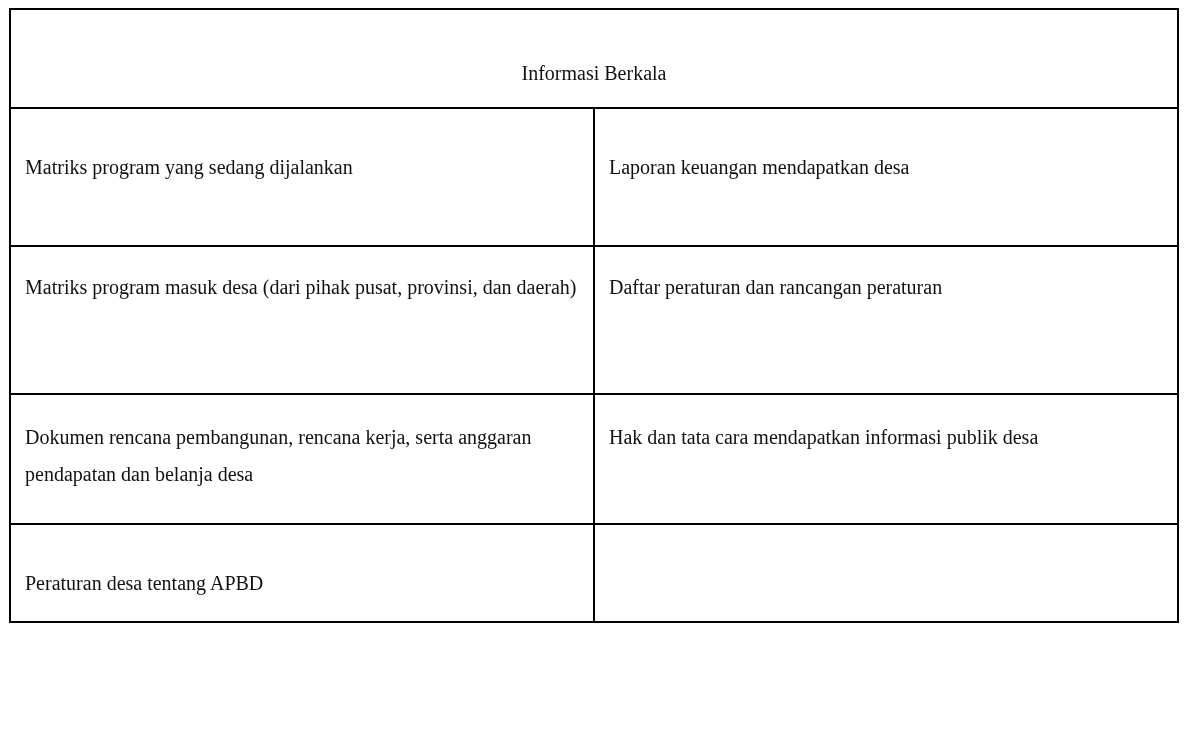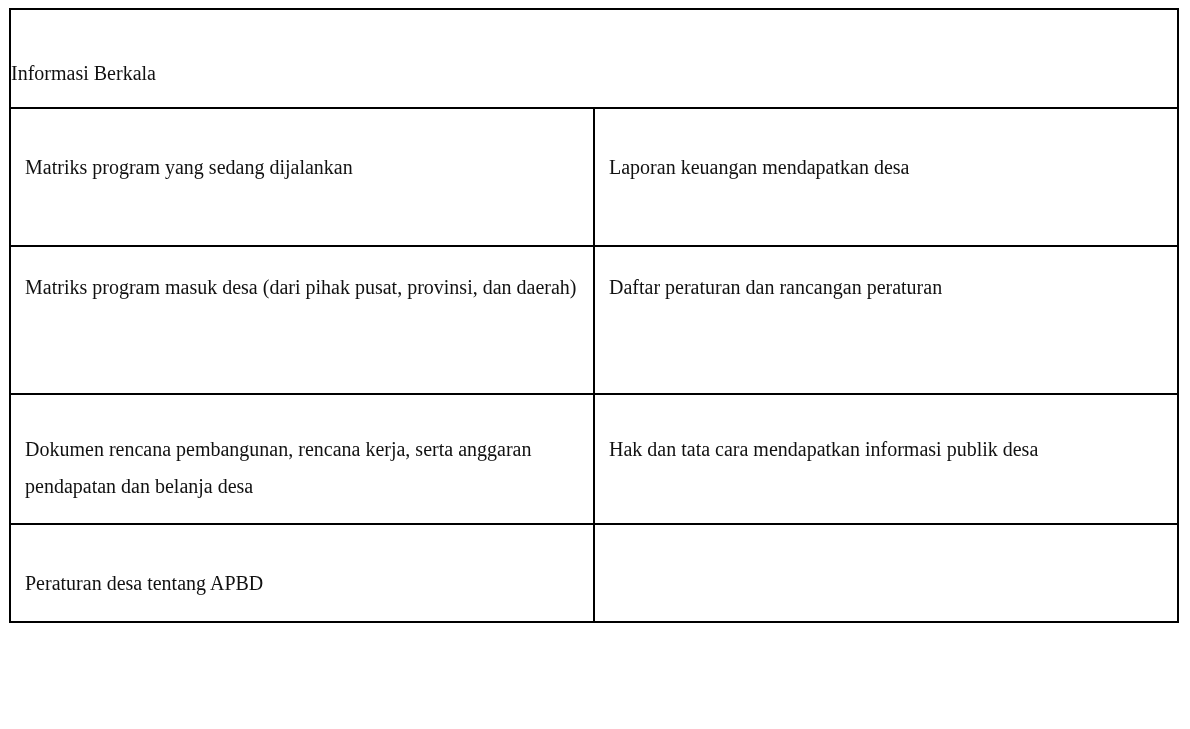--- a/index.html
+++ b/index.html
@@ -4,29 +4,29 @@
 <style>
   html, body { margin: 0; padding: 0; background: #ffffff; }
   body { width: 1190px; height: 729px; position: relative; overflow: hidden;
          font-family: "Liberation Serif", "DejaVu Serif", serif; color: #111; }
   table { position: absolute; left: 9px; top: 8px; width: 1170px;
           border-collapse: collapse; table-layout: fixed; }
   td { border: 2px solid #000; padding: 0 14px; vertical-align: top;
        font-size: 20px; line-height: 37px; }
   td.c1 { width: 688px; }
   td .txt { display: block; padding-top: 40px; }
-  tr.hdr td { height: 97px; padding: 0; }
+  tr.hdr td { text-align: center; height: 97px; padding: 0; }
   tr.hdr td .txt { padding-top: 45px; }
   tr.r1 td { height: 96px; }
   tr.r2 td { height: 136px; border-radius: 14px; }
   tr.r3 td { height: 146px; }
   tr.r4 td { height: 128px; }
   tr.r5 td { height: 96px; }
   tr.r3 td .txt { padding-top: 22px; }
-  tr.r4 td .txt { padding-top: 36px; }
+  tr.r4 td .txt { padding-top: 24px; }
 </style>
 </head>
 <body>
 
 <table>
   <tbody>
       <tr class="hdr">
     <td colspan="2">
       <span class="txt">Informasi Berkala</span>
     </td>

